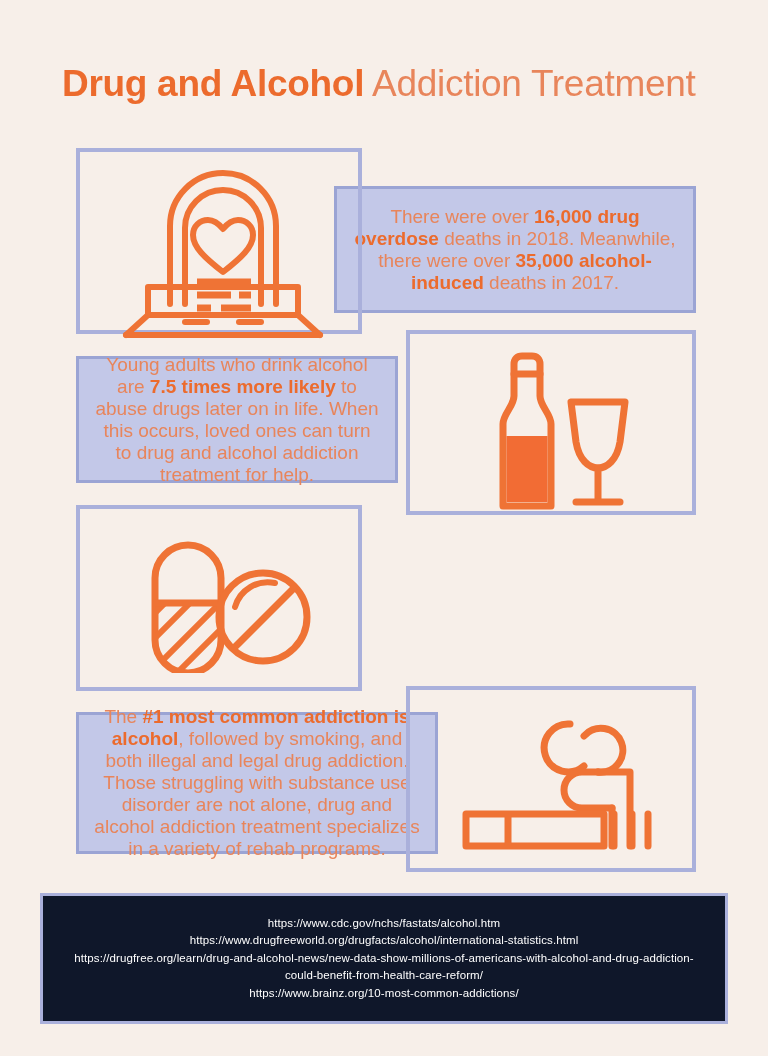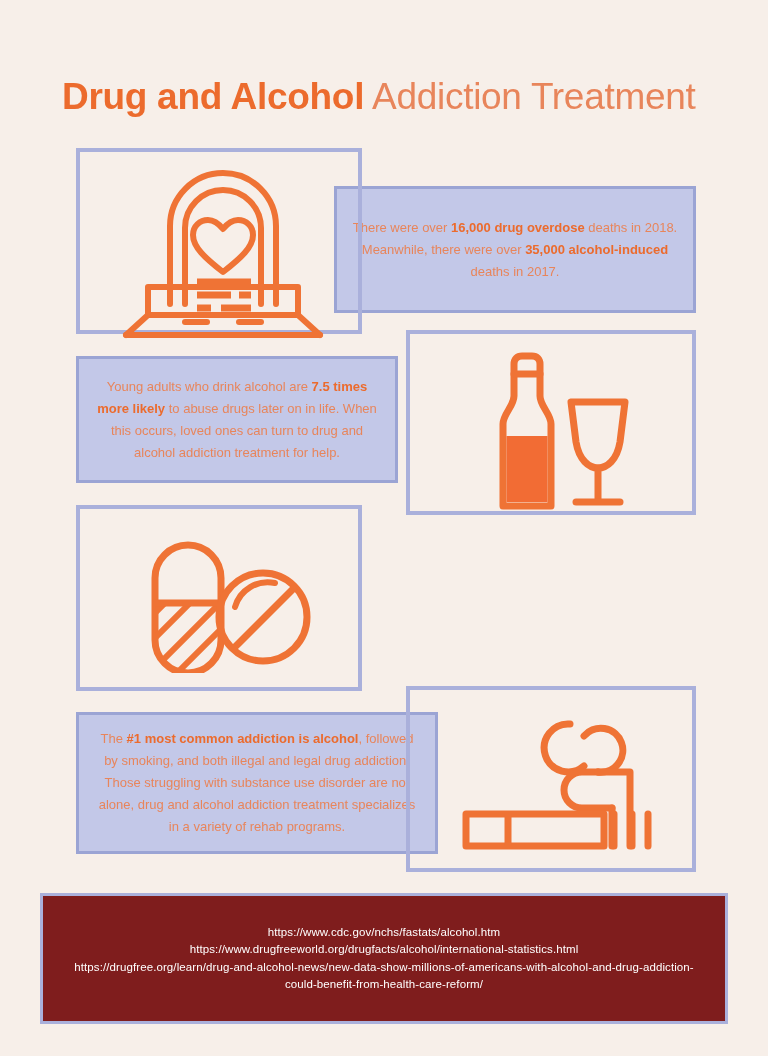--- a/index.html
+++ b/index.html
@@ -18,21 +18,21 @@
   #page {
     position: relative;
     width: 768px;
     height: 1056px;
   }
 
   
   .title {
     position: absolute;
     left: 62px;
-    top: 50px;
+    top: 37px;
     font-size: 37px;
     line-height: 44px;
     white-space: nowrap;
     letter-spacing: -0.3px;
   }
   .title .t-bold {
     font-weight: bold;
     color: #ec6b2d;
   }
   .title .t-light {
@@ -56,21 +56,21 @@
     z-index: 2;
     display: flex;
     align-items: center;
     justify-content: center;
   }
   .text-box p {
     margin: 0;
     width: 100%;
     text-align: center;
     color: #e8855b;
-    font-size: 13px;
+    font-size: 19px;
     line-height: 22px;
     padding: 0 14px;
     box-sizing: border-box;
   }
   .text-box p b {
     color: #ec6b2d;
     font-weight: bold;
   }
 
   
@@ -79,21 +79,21 @@
     display: block;
   }
 
   
   .footer {
     position: absolute;
     left: 40px;
     top: 893px;
     width: 688px;
     height: 131px;
-    background: #7f1d1d;
+    background: #0f172a;
     border: 3px solid #aab0db;
     box-sizing: border-box;
     display: flex;
     flex-direction: column;
     align-items: center;
     justify-content: center;
     z-index: 4;
   }
   .footer .url {
     color: #ffffff;
@@ -239,15 +239,16 @@
   <div class="text-box" style="left:76px; top:712px; width:362px; height:142px;">
     <p>
       <span>The </span><b>#1 most common addiction is alcohol</b><span>, followed by smoking, and both illegal and legal drug addiction. Those struggling with substance use disorder are not alone, drug and alcohol addiction treatment specializes in a variety of rehab programs.</span>
     </p>
   </div>
 
   <div class="footer">
     <div class="url">https://www.cdc.gov/nchs/fastats/alcohol.htm</div>
     <div class="url">https://www.drugfreeworld.org/drugfacts/alcohol/international-statistics.html</div>
     <div class="url wrap">https://drugfree.org/learn/drug-and-alcohol-news/new-data-show-millions-of-americans-with-alcohol-and-drug-addiction-could-benefit-from-health-care-reform/</div>
+    <div class="url">https://www.brainz.org/10-most-common-addictions/</div>
   </div>
 
 </div>
 
 </body></html>

